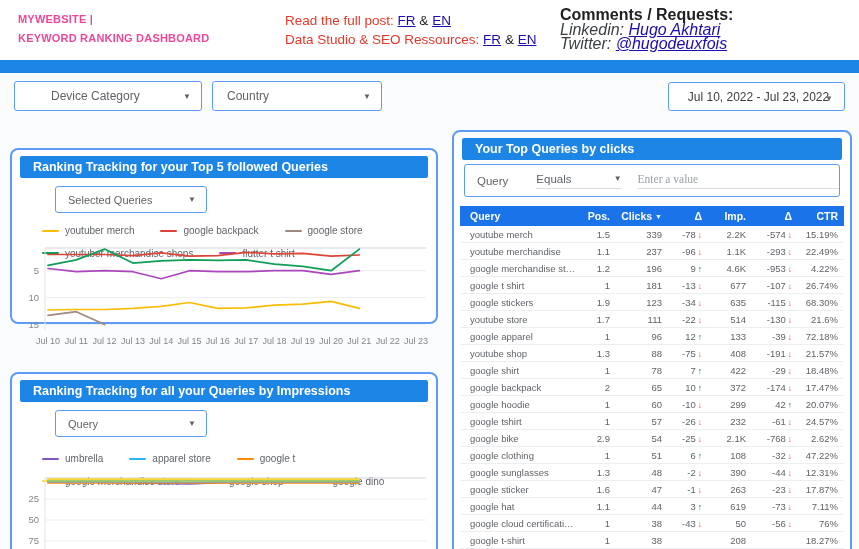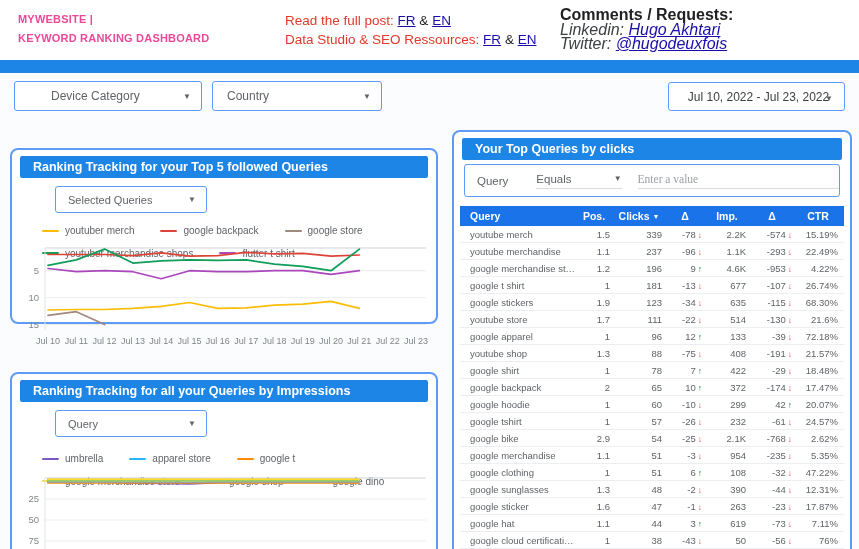--- a/index.html
+++ b/index.html
@@ -66,21 +66,21 @@
           border-bottom:1px solid #dadce0; padding-bottom:3px; cursor:pointer; }
   .f-input { margin-left:16px; width:208px; border:none; border-bottom:1px solid #dadce0;
              font-size:11.5px; color:#5f6368; outline:none; padding:0 0 3px 0; background:transparent;
              font-family:Liberation Serif, serif; }
   .f-input::placeholder { color:#9aa0a6; }
 
   
   table.qtable { position:absolute; left:6px; top:74px; width:384px; border-collapse:collapse; table-layout:fixed; }
   .qtable th {
     background:#1a73e8; color:#fff; font-size:10.5px; font-weight:bold;
-    padding:4px 6px 4px 0; white-space:nowrap; cursor:pointer;
+    text-align:right; padding:4px 6px 4px 0; white-space:nowrap; cursor:pointer;
   }
   .qtable th.ql { text-align:left; padding-left:10px; }
   .qtable .sort { font-size:7px; margin-left:3px; vertical-align:1px; }
   .qtable td {
     font-size:9.5px; color:#5f6368; text-align:right; padding:2.5px 6px 2.5px 0;
     border-bottom:1px solid #eceff1; white-space:nowrap; overflow:hidden;
   }
   .qtable td.ql { text-align:left; padding-left:10px; padding-right:2px; text-overflow:ellipsis; }
   .arr { font-size:8.5px; margin-left:2px; }
   .arr.up { color:#188038; }
@@ -374,29 +374,20 @@
         <tr>
           <td class="ql">google bike</td>
           <td>2.9</td>
           <td>54</td>
           <td><span>-25</span><span class="arr down">↓</span></td>
           <td>2.1K</td>
           <td><span>-768</span><span class="arr down">↓</span></td>
           <td>2.62%</td>
         </tr>
         <tr>
-          <td class="ql">google merchandise</td>
-          <td>1.1</td>
-          <td>51</td>
-          <td><span>-3</span><span class="arr down">↓</span></td>
-          <td>954</td>
-          <td><span>-235</span><span class="arr down">↓</span></td>
-          <td>5.35%</td>
-        </tr>
-        <tr>
           <td class="ql">google clothing</td>
           <td>1</td>
           <td>51</td>
           <td><span>6</span><span class="arr up">↑</span></td>
           <td>108</td>
           <td><span>-32</span><span class="arr down">↓</span></td>
           <td>47.22%</td>
         </tr>
         <tr>
           <td class="ql">google sunglasses</td>

